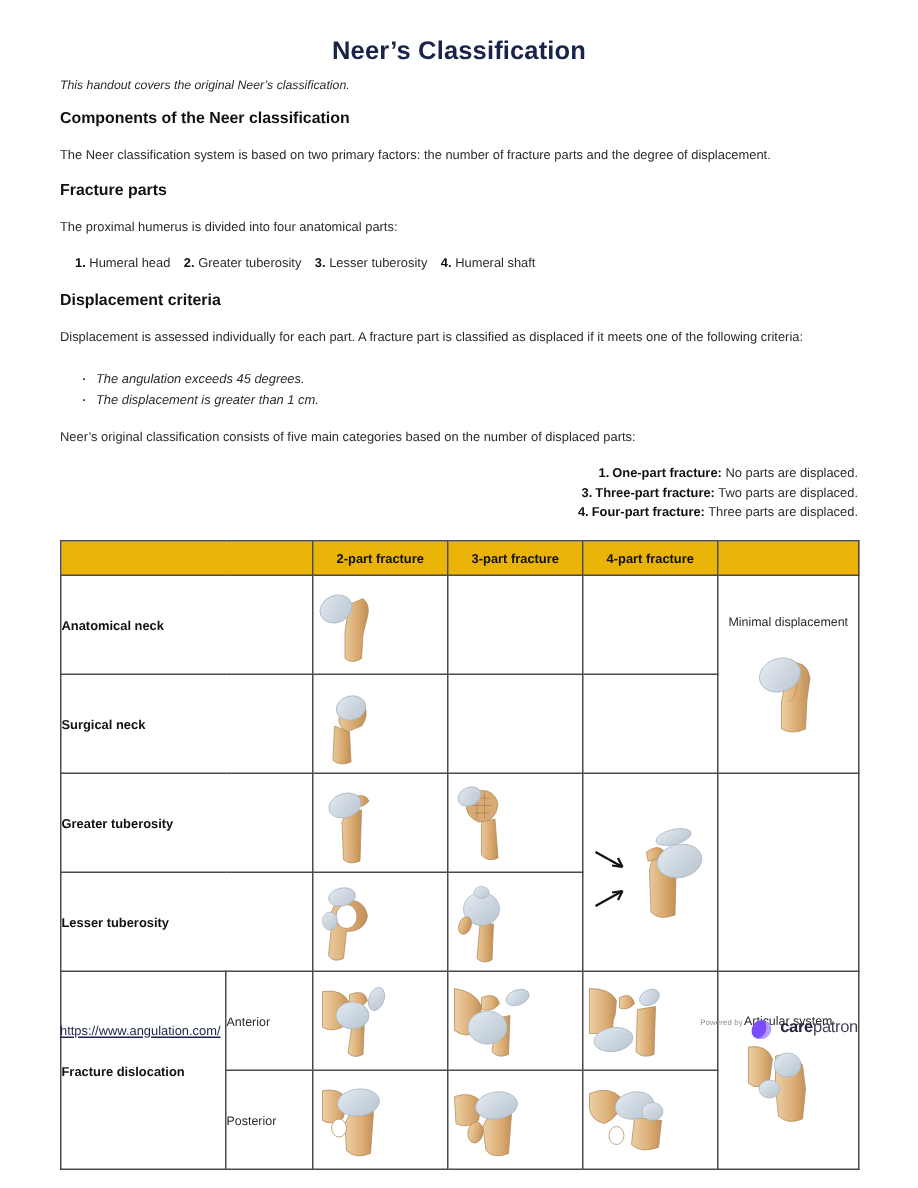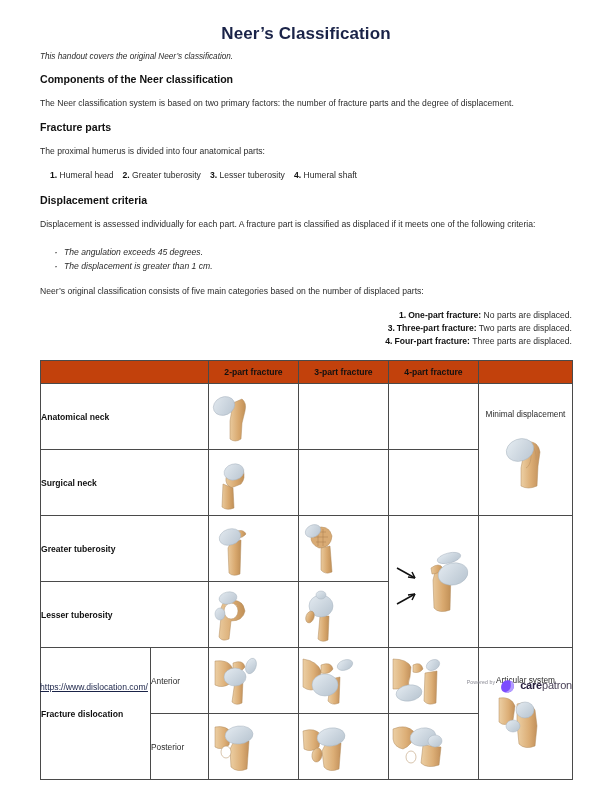--- a/index.html
+++ b/index.html
@@ -108,21 +108,21 @@
     border-collapse: collapse;
     table-layout: fixed;
     margin-top: 2px;
   }
   .neer-table td, .neer-table th {
     border: 1px solid #4a4a4a;
     vertical-align: middle;
     padding: 0;
   }
   .neer-table thead th {
-    background: #c2410c;
+    background: #eab308;
     height: 22px;
     font-size: 8.6px;
     font-weight: bold;
     color: #111;
     text-align: center;
   }
   .rowlabel {
     font-size: 8.6px;
     font-weight: bold;
     color: #111;
@@ -566,21 +566,21 @@
             <ellipse cx="46" cy="22" rx="7" ry="6" fill="url(#cgf)" stroke="#a8b4c0" stroke-width=".5"></ellipse>
             <ellipse cx="22" cy="38" rx="5" ry="6" fill="#fff" stroke="#b08a5c" stroke-width=".5"></ellipse>
           </svg>
         </td>
       </tr>
 
     </tbody>
   </table>
 
   <div class="footer">
-    <a href="#" class="footer-link">https://www.dislocation.com/</a>
+    <a href="#" class="footer-link">https://www.angulation.com/</a>
     <div class="brand">
       <span class="brand-powered">Powered by</span>
       <svg width="17" height="15" viewBox="0 0 17 15">
         <path d="M8.6 1.2c3.6 0 6.3 2.4 6.3 5.8 0 3.8-3 6.6-7 6.6-3.5 0-5.8-2-5.8-5 0-4.3 2.8-7.4 6.5-7.4z" fill="#7c4dff"></path>
         <path d="M11.4 1.9c2.4.9 3.5 2.9 3.5 5.1 0 3.8-3 6.6-7 6.6-.7 0-1.3-.1-1.9-.3 3.4-.6 5.8-3.3 5.8-6.9 0-1.7-.2-3.3-.4-4.5z" fill="#b39dff"></path>
       </svg>
       <span class="brand-name"><b>care</b><span>patron</span></span>
     </div>
   </div>
 

